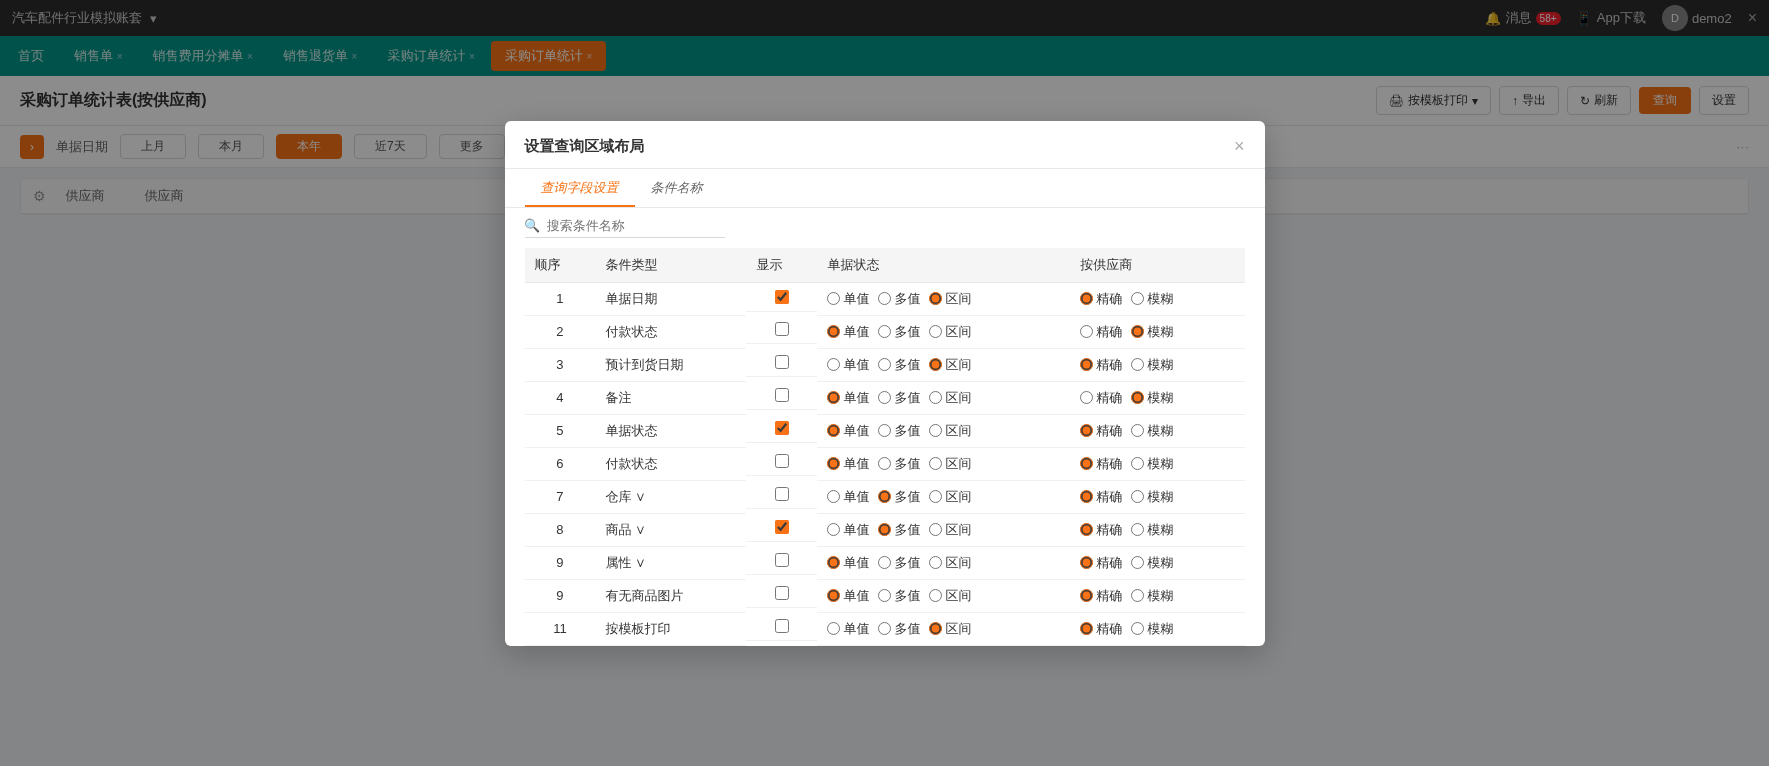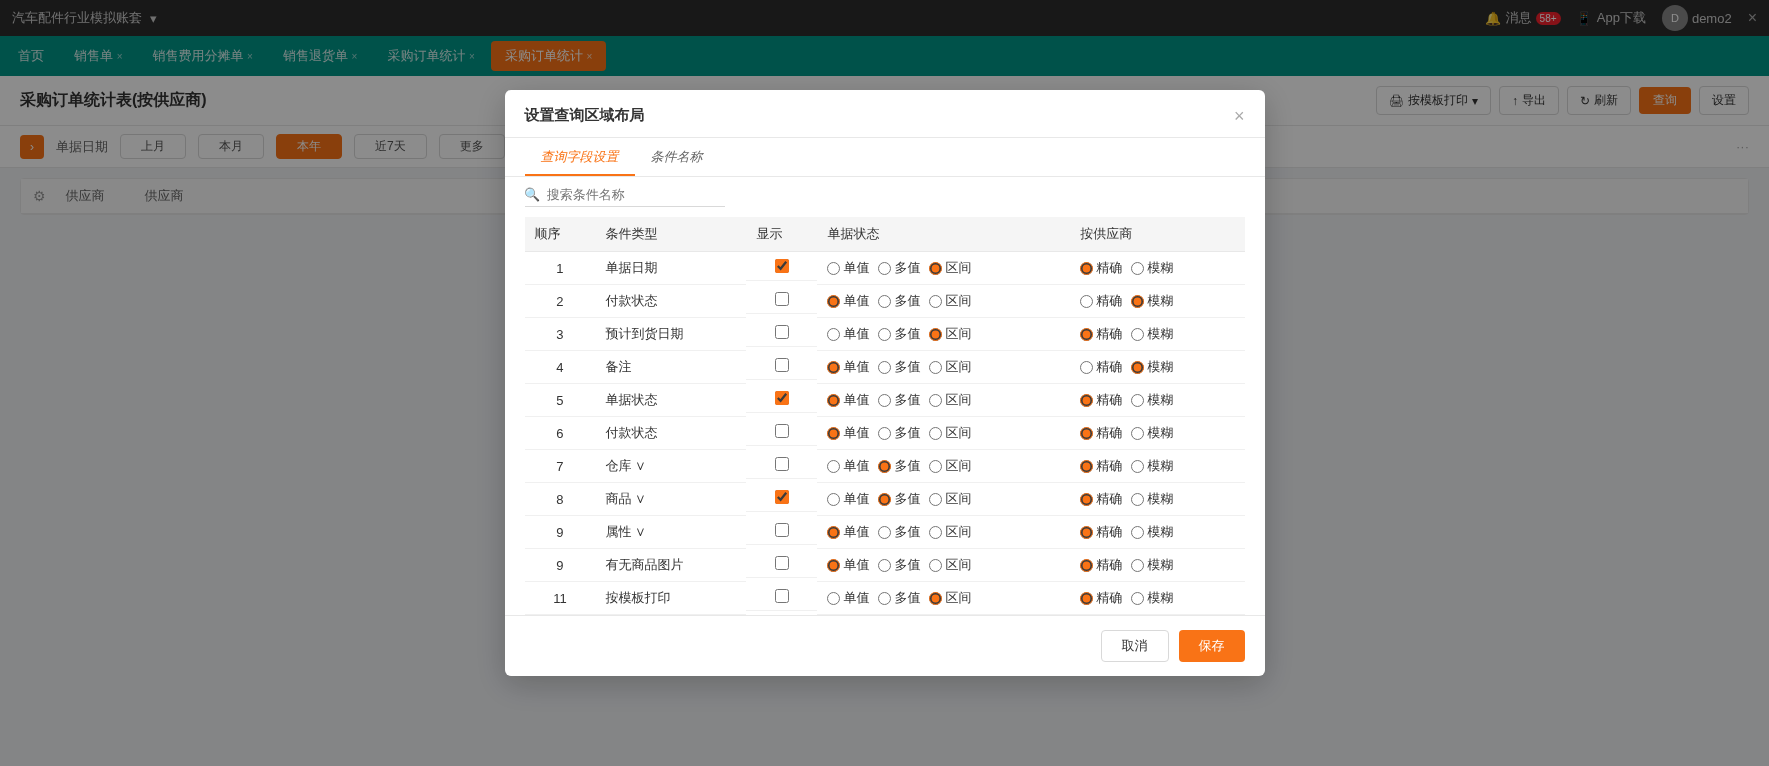--- a/index.html
+++ b/index.html
@@ -698,19 +698,15 @@
                     <input type="radio" name="match_10" value="模糊" style="">
                     <span>模糊</span>
                   </label>
                 </div>
               </td>
             </tr>
           </tbody>
       </table>
     </div>
 
-    <div class="dialog-footer">
-      <button class="btn-cancel">取消</button>
-      <button class="btn-save">保存</button>
-    </div>
 
   </div>
 </div>
 
 </body></html>

